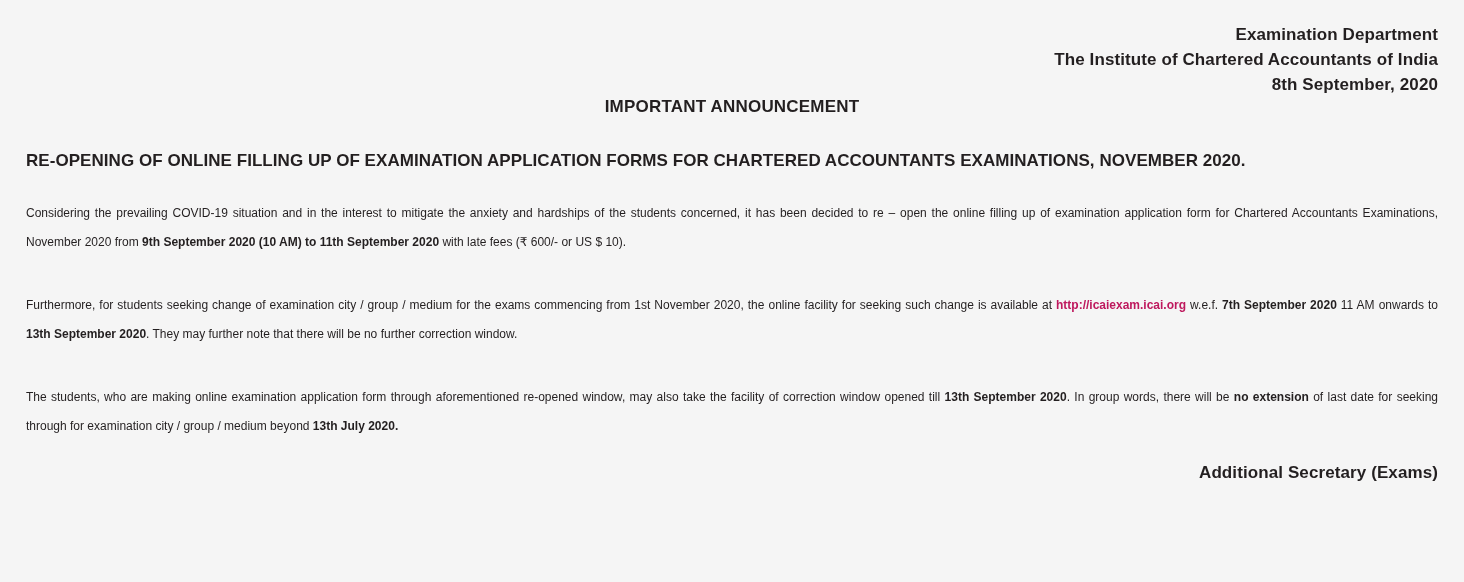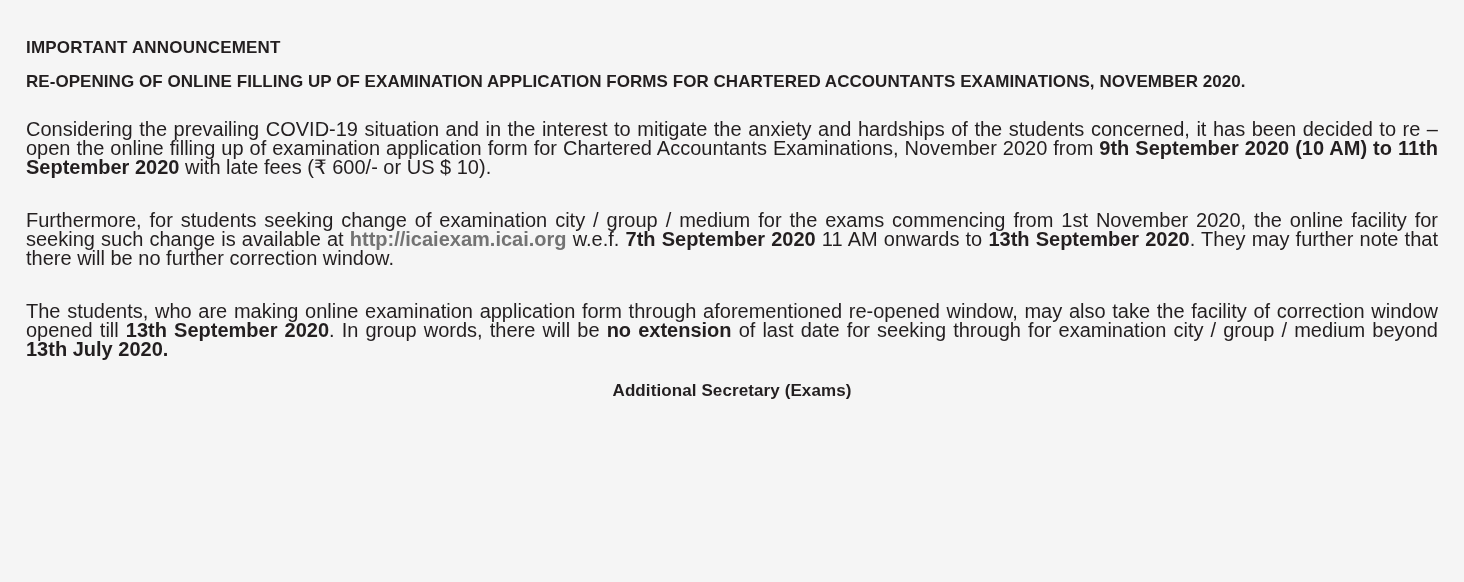--- a/index.html
+++ b/index.html
@@ -25,66 +25,70 @@
     text-align: right;
     font-weight: bold;
     font-size: 17px;
     line-height: 25px;
     letter-spacing: 0.1px;
   }
   .header-block div {
     white-space: nowrap;
   }
   .announcement-title {
-    text-align: left;
+    text-align: center;
     font-weight: bold;
     font-size: 17px;
-    margin-top: 16px;
     letter-spacing: 0.2px;
   }
   .subject-line {
     font-weight: bold;
     font-size: 17px;
-    margin-top: 14px;
+    margin-top: 34px;
     letter-spacing: 0.05px;
   }
   p.para {
-    font-size: 20px;
-    line-height: 19px;
+    font-size: 12px;
+    line-height: 29px;
     text-align: justify;
     text-justify: inter-word;
     margin: 34px 0 0 0;
   }
   p.para:first-of-type {
     margin-top: 28px;
   }
   b {
     font-weight: bold;
   }
   a.link {
-    color: #737373;
+    color: #be185d;
     font-weight: bold;
     text-decoration: none;
   }
   .signature {
-    text-align: center;
+    text-align: right;
     font-weight: bold;
     font-size: 17px;
     margin-top: 22px;
     letter-spacing: 0.1px;
   }
   .rupee {
     font-family: "DejaVu Sans", sans-serif;
   }
 </style>
 </head>
 <body>
 
 <div class="page">
 
+  <div class="header-block">
+    <div>Examination Department</div>
+    <div>The Institute of Chartered Accountants of India</div>
+    <div>8th September, 2020</div>
+  </div>
 
   <div class="announcement-title">IMPORTANT ANNOUNCEMENT</div>
 
   <div class="subject-line">RE-OPENING OF ONLINE FILLING UP OF EXAMINATION APPLICATION FORMS FOR CHARTERED ACCOUNTANTS EXAMINATIONS, NOVEMBER 2020.</div>
 
   <p class="para">
     <span>Considering the prevailing COVID-19 situation and in the interest to mitigate the anxiety and hardships of the students concerned, it has been decided to re – open the online filling up of examination application form for Chartered Accountants Examinations, November 2020 from </span><b>9th September 2020 (10 AM) to 11th September 2020</b><span> with late fees (</span><span class="rupee">₹</span><span> 600/- or US $ 10).</span>
   </p>
 
   <p class="para">

